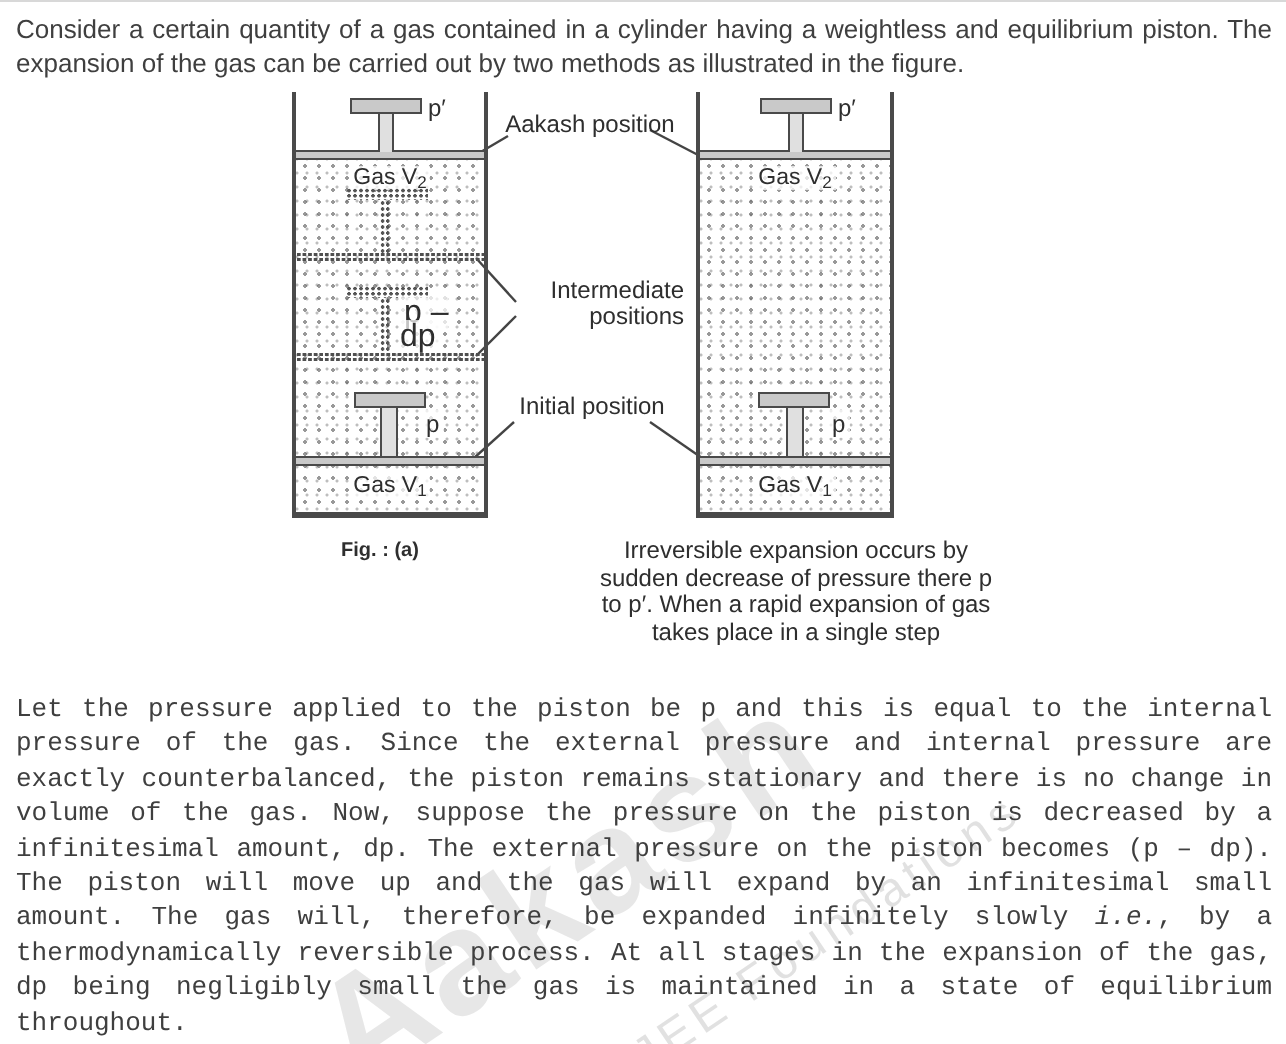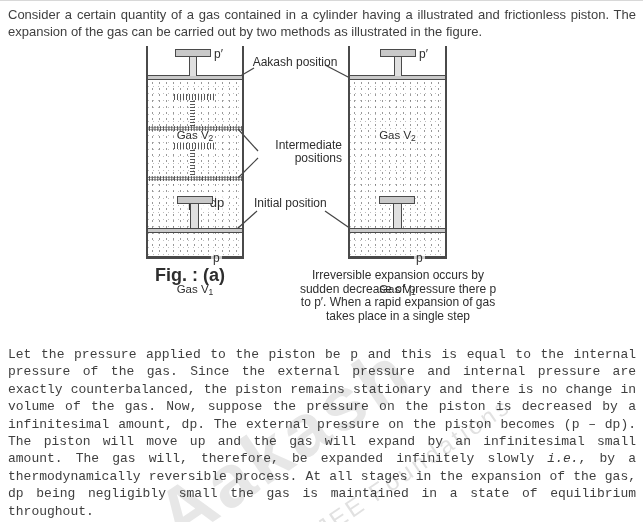--- a/index.html
+++ b/index.html
@@ -36,70 +36,70 @@
   .gas { position:absolute; left:0; right:0; }
   .plate { position:absolute; left:0; right:0; height:3px; background:#c9c9c9;
            border-top:1.6px solid #4a4a4a; border-bottom:1.6px solid #4a4a4a; }
   .bar  { position:absolute; background:#c9c9c9; border:1.3px solid #4a4a4a; box-sizing:border-box; }
   .rod  { position:absolute; background:#e0e0e0; border-left:1.3px solid #4a4a4a; border-right:1.3px solid #4a4a4a; box-sizing:border-box; }
   .dotband { position:absolute; background-image:radial-gradient(circle,#555 0.9px, rgba(0,0,0,0) 1px); background-size:3px 2.6px; }
   .dotrod  { position:absolute; background-image:radial-gradient(circle,#555 0.9px, rgba(0,0,0,0) 1px); background-size:2.6px 3px; }
   .dotline { position:absolute; left:0; right:0; height:5px;
              background-image:radial-gradient(circle,#4f4f4f 0.9px, rgba(0,0,0,0) 1px); background-size:2.8px 2.5px; }
   .figlabel { position:absolute; font-size:12px; color:#2e2e2e; line-height:13px; }
-  .inlabel  { position:absolute; font-size:11.5px; color:#2e2e2e; line-height:12px;margin-top:46px; }
+  .inlabel  { position:absolute; font-size:11.5px; color:#2e2e2e; line-height:12px; }
   .gascenter { left:0; width:100%; text-align:center; }
   .halo { background:rgba(255,255,255,0.72); padding:0 2px; }
   sub { font-size:8.5px; vertical-align:-2px; }
   .connectors { position:absolute; left:0; top:0; }
   
   .caption { position:absolute; text-align:center; font-size:12px; line-height:13.5px; color:#2e2e2e; }
-  .caption .cap-title { font-weight:bold; font-size:18px; margin-bottom:4px; }
+  .caption .cap-title { font-weight:bold; font-size:10px; margin-bottom:4px; }
   #caption-a { left:98px;  top:268px; width:184px; }
   #caption-b { left:296px; top:268px; width:204px; }
 </style>
 </head>
 <body>
 
 <div class="page">
 
   <div class="wm wm-big">Aakash</div>
   <div class="wm wm-sub">JEE Foundations</div>
 
   <div class="para" style="top:5px;">
-    <p>Consider a certain quantity of a gas contained in a cylinder having a illustrated and frictionless piston. The expansion of the gas can be carried out by two methods as illustrated in the figure.</p>
+    <p>Consider a certain quantity of a gas contained in a cylinder having a weightless and equilibrium piston. The expansion of the gas can be carried out by two methods as illustrated in the figure.</p>
   </div>
 
   <div class="figure">
 
     <svg class="connectors" width="643" height="340">
       <line x1="254" y1="67" x2="237" y2="77" stroke="#444" stroke-width="1.2"></line>
       <line x1="325" y1="64" x2="350" y2="77" stroke="#444" stroke-width="1.2"></line>
       <line x1="258" y1="150" x2="238" y2="128" stroke="#444" stroke-width="1.2"></line>
       <line x1="258" y1="157" x2="238" y2="177" stroke="#444" stroke-width="1.2"></line>
       <line x1="257" y1="210" x2="237" y2="228" stroke="#444" stroke-width="1.2"></line>
       <line x1="325" y1="210" x2="351" y2="228" stroke="#444" stroke-width="1.2"></line>
     </svg>
 
     <div class="figlabel" style="left:252px; top:55px; width:86px; text-align:center;">Aakash position</div>
     <div class="figlabel" style="left:260px; top:138px; width:82px; text-align:right;">Intermediate positions</div>
-    <div class="figlabel" style="left:254px; top:196px; width:84px; ">Initial position</div>
+    <div class="figlabel" style="left:254px; top:196px; width:84px; text-align:center;">Initial position</div>
 
     <div id="cyl-a" class="cyl">
       <div class="gas dots" style="top:33px; bottom:0;"></div>
       <div class="plate" style="top:29px;"></div>
       <div class="inlabel gascenter" style="top:37px;">
         <span class="halo"><span>Gas V</span><sub>2</sub></span>
       </div>
       <div class="dotband" style="left:25px; top:48px; width:41px; height:6px;"></div>
       <div class="dotrod" style="left:42px; top:54px; width:5px;  height:27px;"></div>
       <div class="dotline" style="top:80px;"></div>
       <div class="dotband" style="left:25px; top:97px; width:41px; height:6px;"></div>
       <div class="dotrod" style="left:42px; top:103px; width:5px; height:28px;"></div>
-      <div class="inlabel" style="left:38px; top:105px; font-size:13px;">
+      <div class="inlabel" style="left:52px; top:105px; font-size:16px;">
         <span class="halo">p – dp</span>
       </div>
       <div class="dotline" style="top:130px;"></div>
       <div class="bar" style="left:29px; top:150px; width:36px; height:8px;"></div>
       <div class="rod" style="left:42px; top:158px; width:9px; height:25px;"></div>
       <div class="inlabel" style="left:63px; top:160px; font-size:12px;">
         <span class="halo">p</span>
       </div>
       <div class="plate" style="top:182px;"></div>
       <div class="inlabel gascenter" style="top:191px;">

